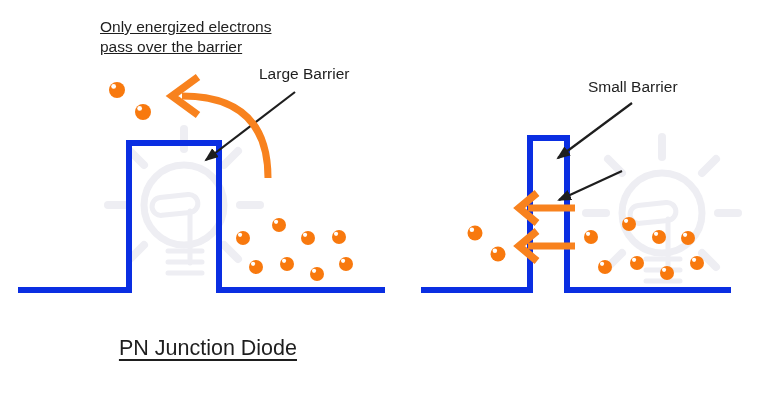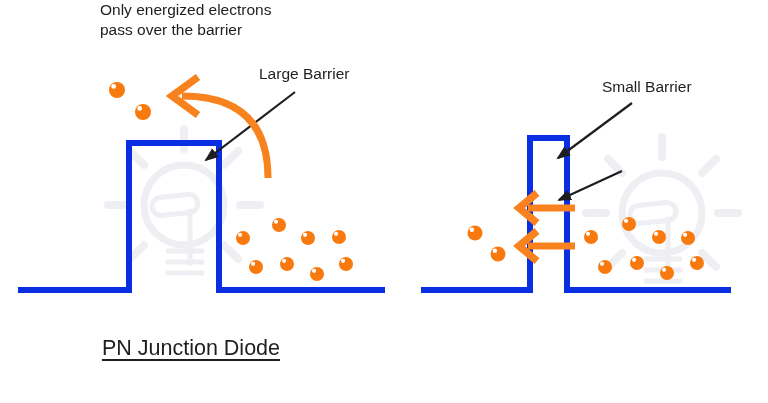--- a/index.html
+++ b/index.html
@@ -2,26 +2,26 @@
 <html style="--barrier-blue: #0a2ee2; --electron-orange: #f8790e; --arrow-orange: #f8821e; --label-black: #1e1e1e; --watermark-gray: #eeeef3;"><head>
 <meta charset="utf-8">
 <style>
   html,body{margin:0;padding:0;background:#fff;}
   #canvas{
     position:relative;width:768px;height:403px;background:#fff;overflow:hidden;
     font-family:"Liberation Sans","DejaVu Sans",sans-serif;color:var(--label-black,#1e1e1e);
   }
   #scene{position:absolute;left:0;top:0;}
   .label{position:absolute;font-size:15.5px;line-height:19.5px;white-space:pre-line;}
-  .note{left:100px;top:0;}
+  .note{left:100px;top:17px;text-decoration:underline;}
   .large-barrier-label{left:259px;top:64px;}
-  .small-barrier-label{left:602px;top:77px;}
+  .small-barrier-label{left:588px;top:77px;}
   .tunnel-label{left:622px;top:152px;}
   .diagram-title{
-    position:absolute;font-size:21.5px;line-height:24px;text-align:center;
+    position:absolute;font-size:21.5px;line-height:24px;text-align:right;
     text-decoration:underline;text-decoration-thickness:2px;text-underline-offset:4px;
   }
   .pn-title{left:85px;top:336px;width:212px;}
   .tunnel-title{left:465px;top:337px;width:200px;}
   .blue-line{fill:none;stroke:var(--barrier-blue,#0a2ee2);stroke-width:6;stroke-linejoin:miter;}
   .black-arrow{stroke:var(--label-black,#1e1e1e);stroke-width:2.2;fill:none;}
   .orange-stroke{fill:none;stroke:var(--arrow-orange,#f8821e);stroke-width:7;}
   .chevron{fill:none;stroke:var(--arrow-orange,#f8821e);stroke-width:7.5;stroke-linecap:butt;}
   .wm{stroke:var(--watermark-gray,#eeeef3);fill:none;stroke-linecap:round;}
   .electron-body{fill:var(--electron-orange,#f8790e);}

